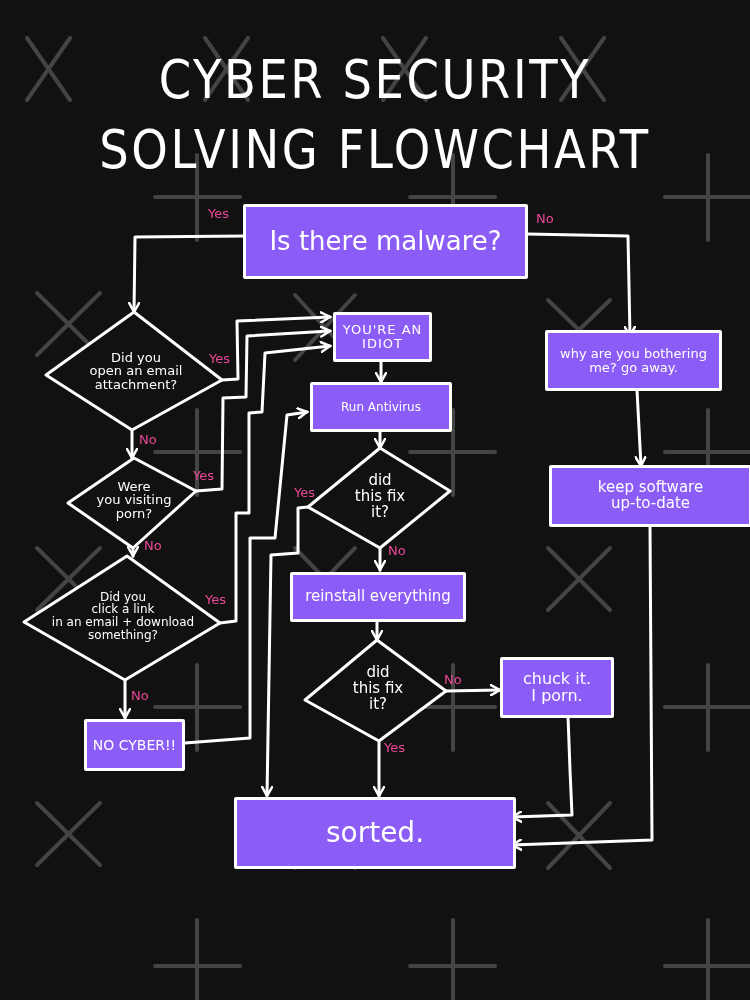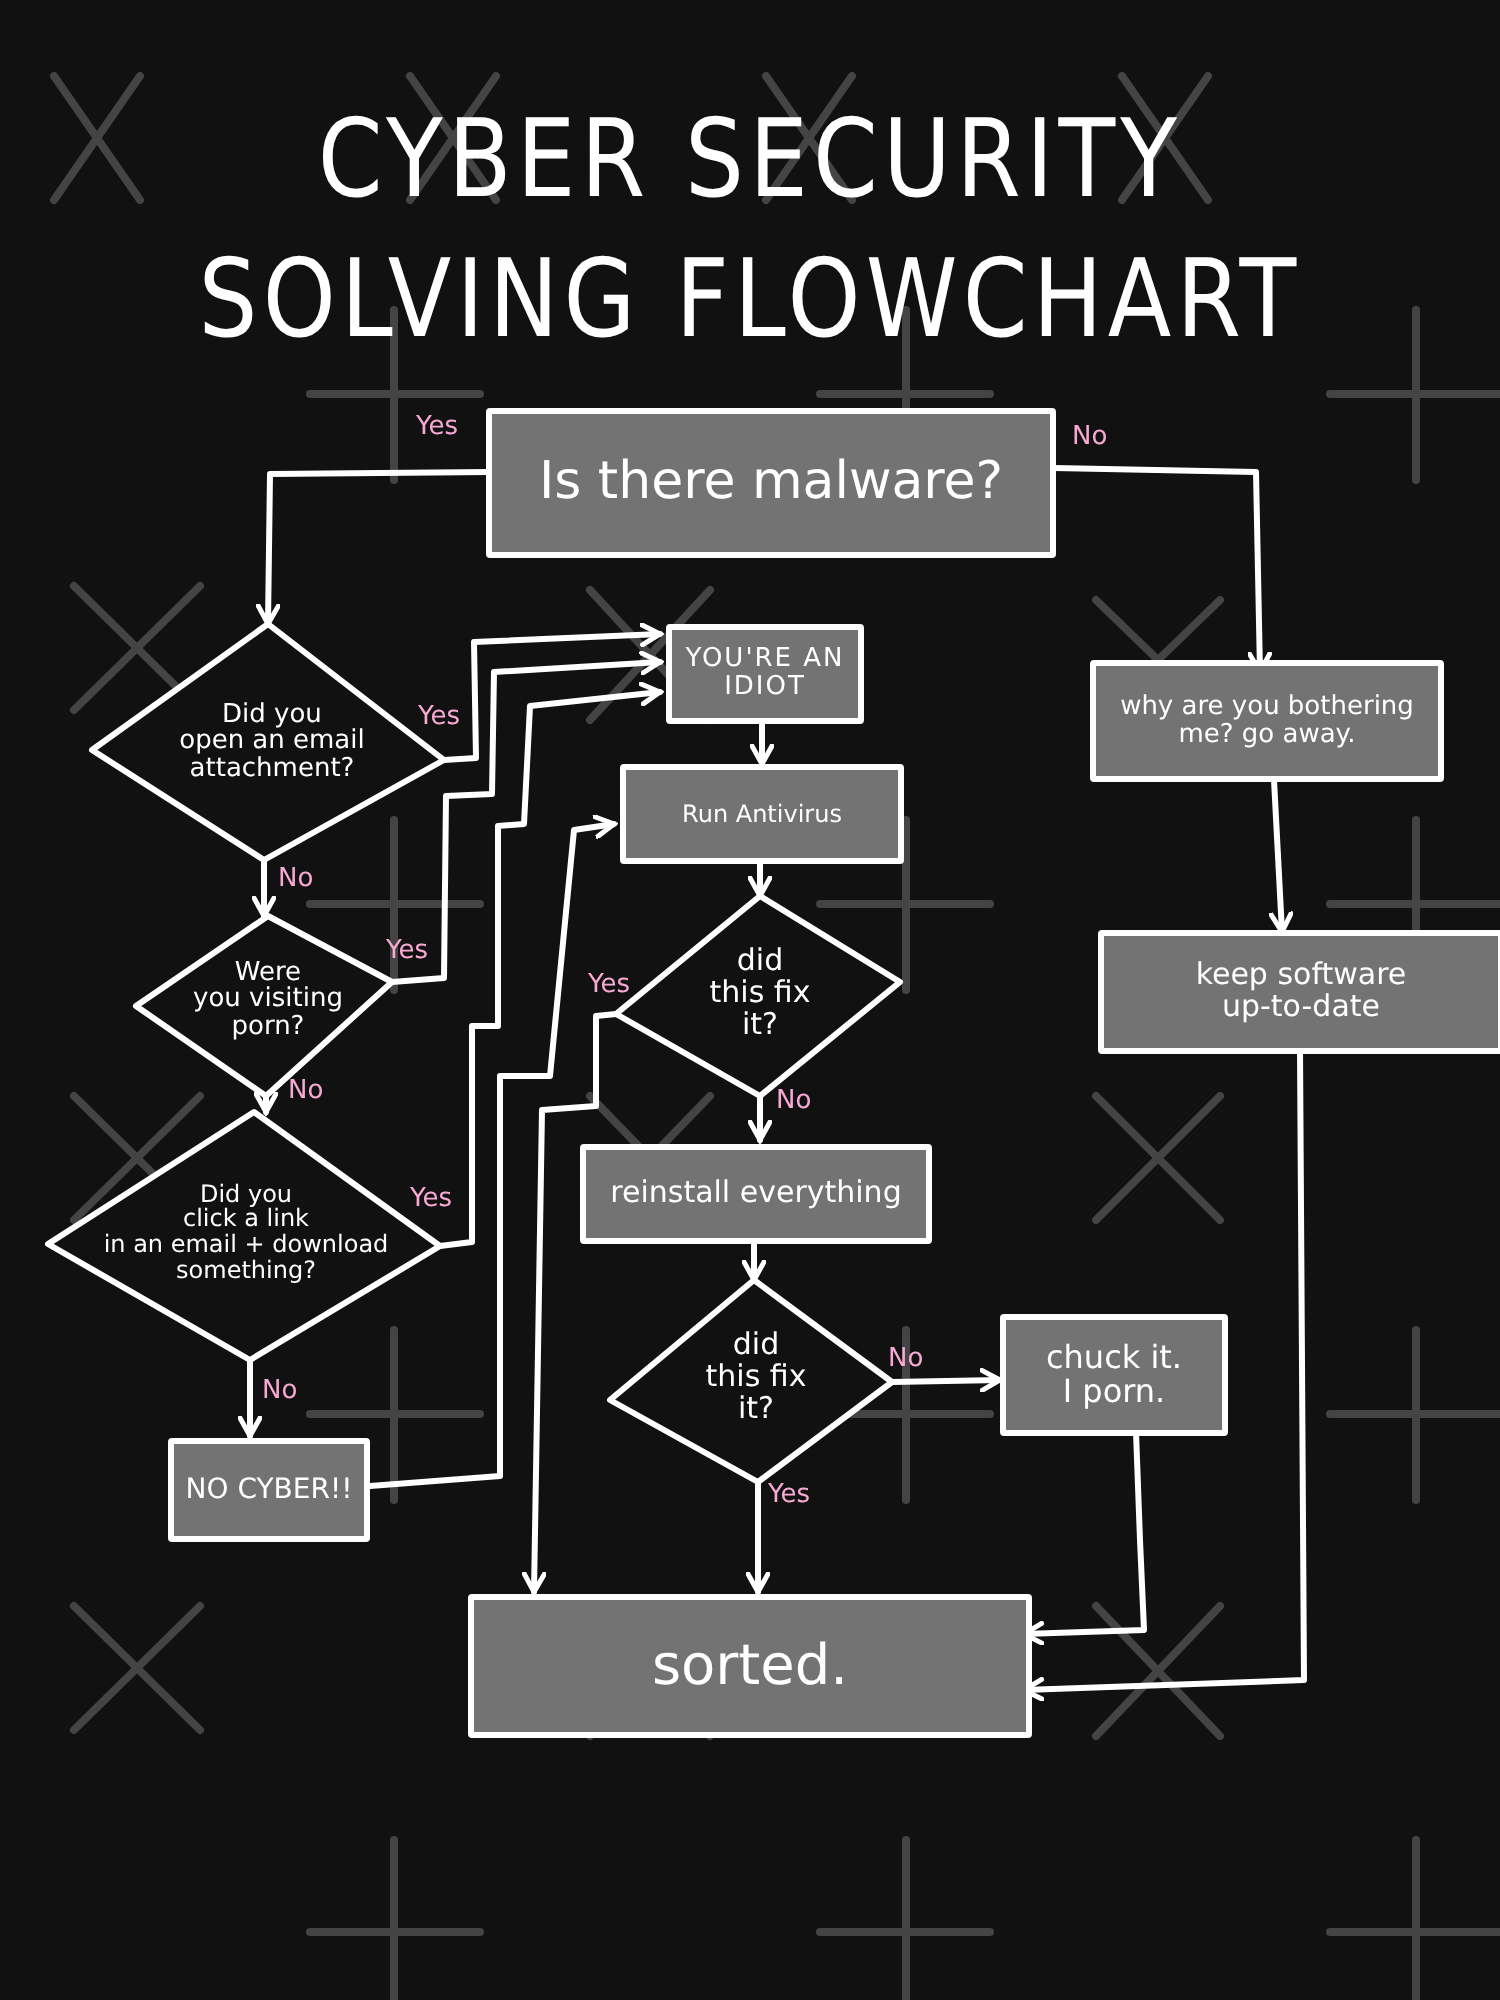--- a/index.html
+++ b/index.html
@@ -7,22 +7,22 @@
          font-family:"DejaVu Sans", sans-serif; color:#fff; }
   #wm { position:absolute; left:0; top:0; width:750px; height:1000px; }
   #chart { position:absolute; left:0; top:0; width:750px; height:1000px; }
   .title { position:absolute; left:0; width:750px; text-align:center; color:#fff;
            font-family:"DejaVu Sans", sans-serif; font-weight:normal;
            letter-spacing:3px; transform:scaleX(0.86); transform-origin:center; }
   .t1 { top:48px; font-size:54px; }
   .t2 { top:118px; font-size:54px; }
   .node { position:absolute; display:flex; align-items:center; justify-content:center;
           text-align:center; color:#fff; line-height:1.05; white-space:pre-line; }
-  .box { border:3px solid #fff; box-sizing:border-box; border-radius:2px; background:#737373; }
-  .lbl { position:absolute; color:#f9a8d4; font-size:13px;text-align:center; }
+  .box { border:3px solid #fff; box-sizing:border-box; border-radius:2px; background:#8b5cf6; }
+  .lbl { position:absolute; color:#ec4899; font-size:13px;text-align:center; }
   .d-text { font-size:13px; }
 </style>
 </head>
 <body>
 
 <svg id="wm" viewBox="0 0 750 1000">
   <g stroke="#4a4a4a" stroke-width="4" stroke-linecap="round" opacity="0.9">
 
     <g>
         <line x1="27" y1="38" x2="70" y2="100"></line>

